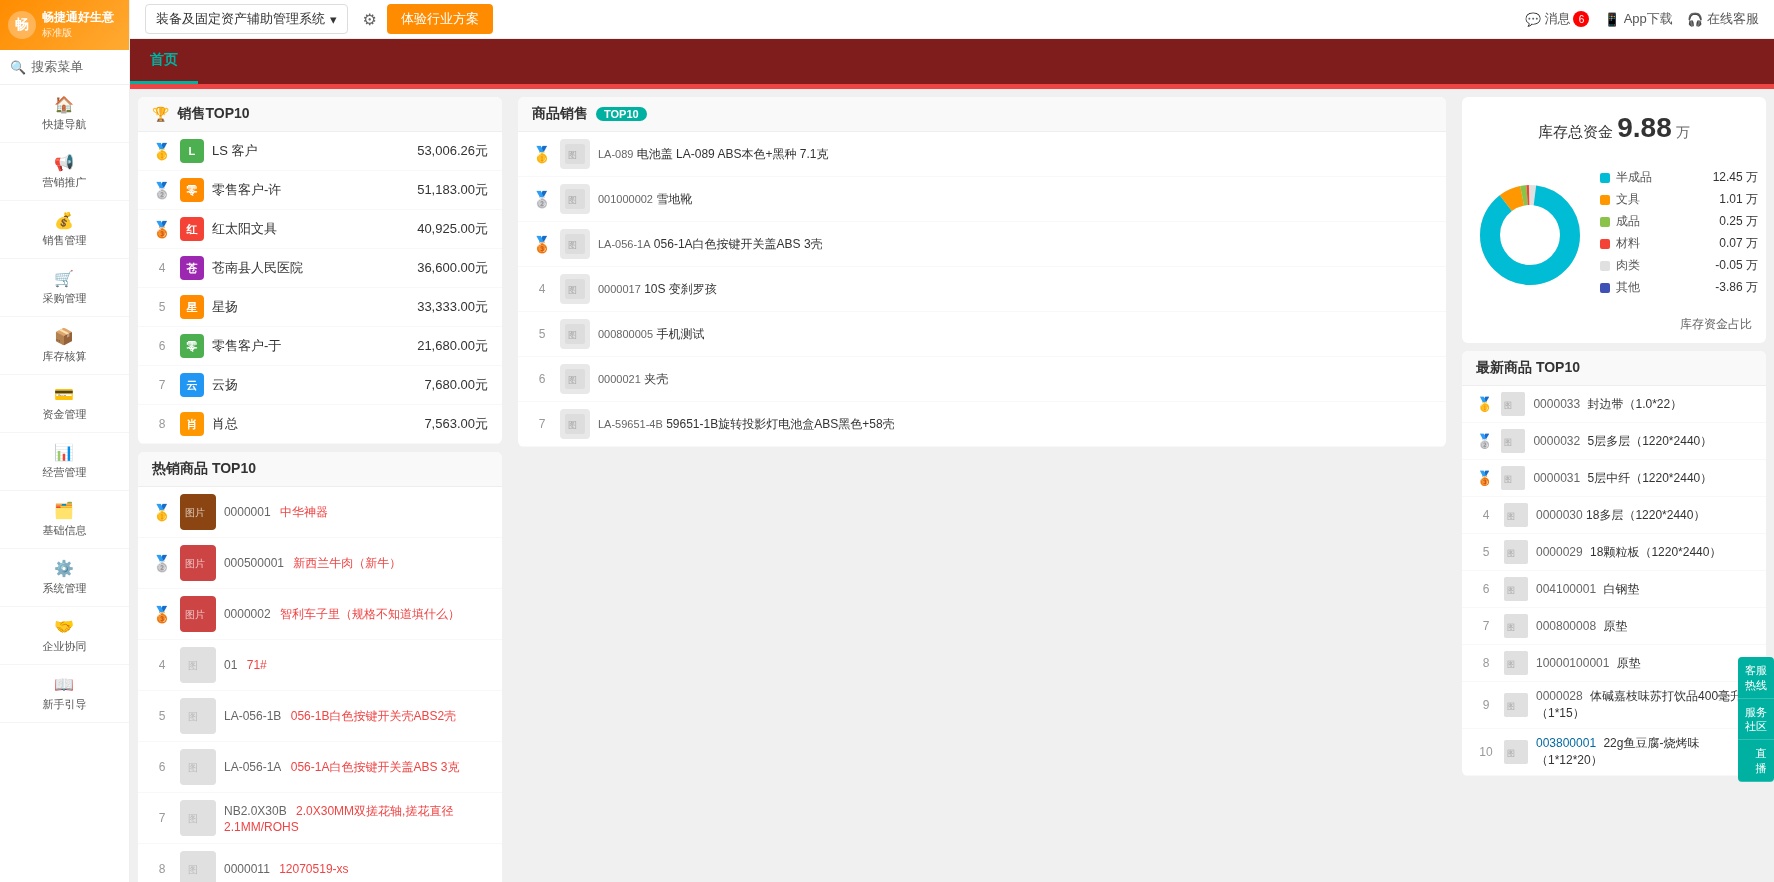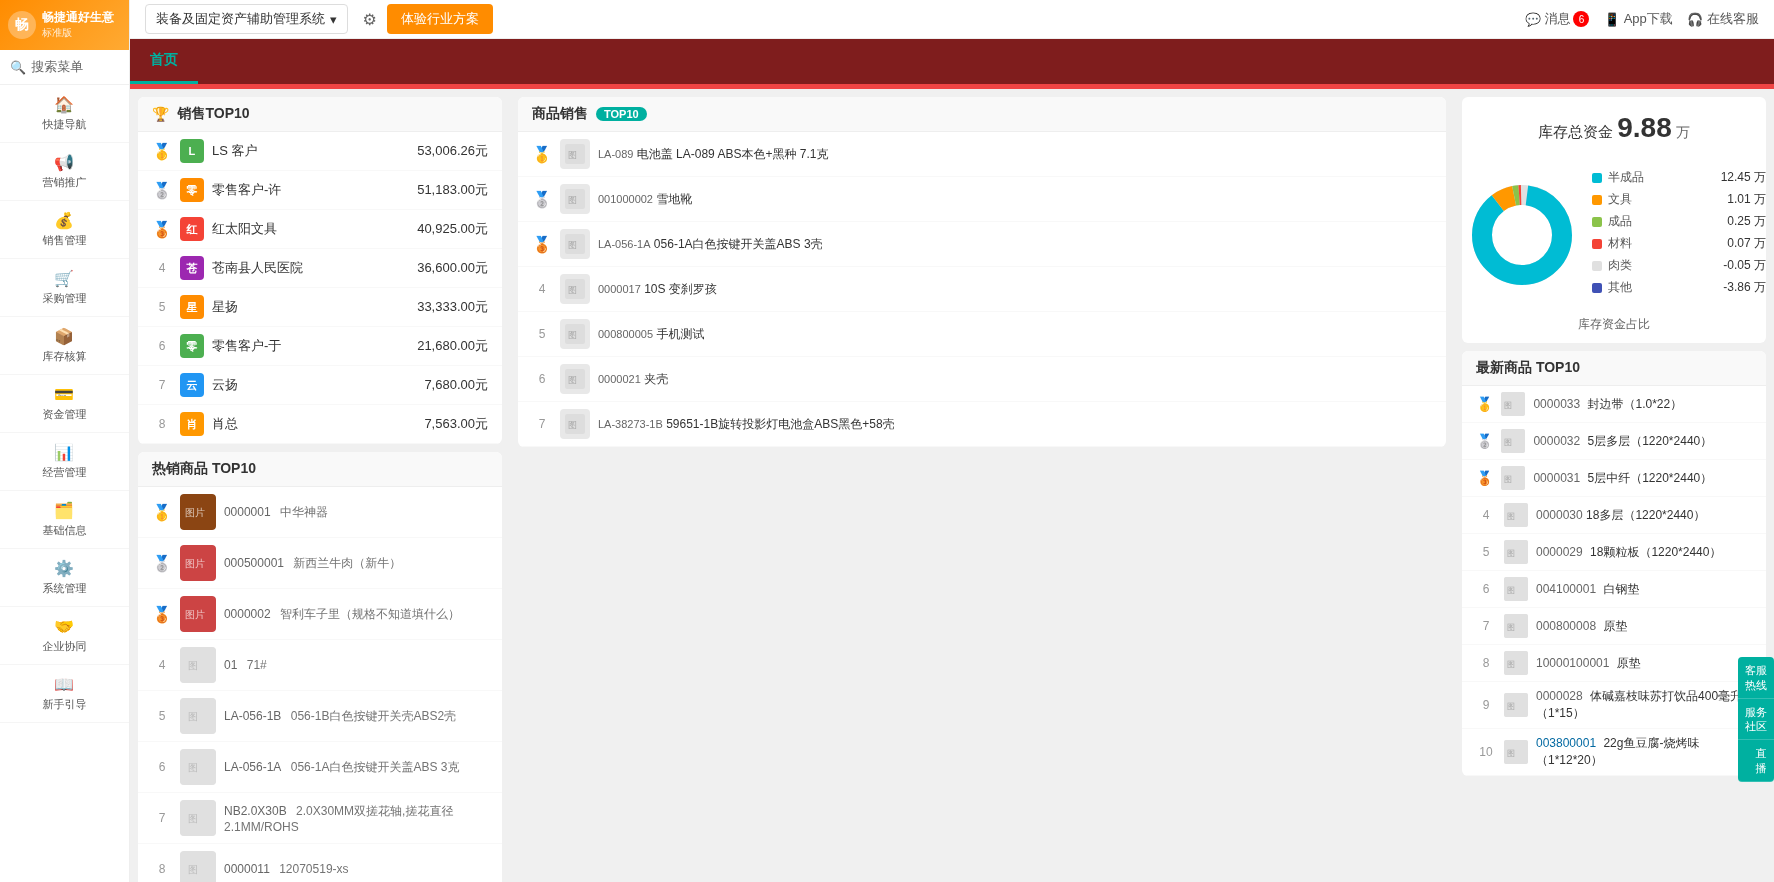--- a/index.html
+++ b/index.html
@@ -163,21 +163,21 @@
     }
     .inventory-total .amount {
       font-size: 28px;
       font-weight: bold;
       color: #333;
     }
     .inventory-total .unit { font-size: 14px; color: #666; }
 
     .chart-area {
       display: flex;
-      padding: 10px 0;
+      padding: 10px 8px;
       gap: 10px;
       align-items: center;
     }
     .donut-container {
       width: 120px; height: 120px;
       flex-shrink: 0;
       position: relative;
     }
     .legend-area { flex: 1; }
     .legend-item {
@@ -219,21 +219,21 @@
     .hot-prod-img {
       width: 36px; height: 36px;
       background: #e8e8e8;
       border-radius: 4px;
       flex-shrink: 0;
       overflow: hidden;
       display: flex; align-items: center; justify-content: center;
     }
     .hot-prod-info { flex: 1; font-size: 12px; }
     .hot-prod-code { color: #666; margin-right: 6px; }
-    .hot-prod-name { color: #737373; }
+    .hot-prod-name { color: #ef4444; }
 
     
     ::-webkit-scrollbar { width: 4px; height: 4px; }
     ::-webkit-scrollbar-track { background: #f1f1f1; }
     ::-webkit-scrollbar-thumb { background: #ccc; border-radius: 2px; }
 
     
     .float-buttons {
       position: fixed;
       right: 0;
@@ -633,21 +633,21 @@
   </div>
             <div class="prod-rank-row">
     <span class="rank-num">7</span>
     <div class="prod-img-placeholder">
       <svg width="20" height="20" viewBox="0 0 20 20">
                   <rect width="20" height="20" fill="#ddd" rx="2"></rect>
                   <text x="3" y="14" font-size="9" fill="#aaa">图</text>
                 </svg>
     </div>
     <div class="prod-info">
-      <span class="prod-code">LA-38273-1B</span>
+      <span class="prod-code">LA-59651-4B</span>
       <span class="prod-name">59651-1B旋转投影灯电池盒ABS黑色+58壳</span>
     </div>
   </div>
           </div>
       </div>
     </div>
 
     <div class="col-right">
 
       <div class="card">
@@ -698,21 +698,21 @@
     <span class="legend-label">肉类</span>
     <span class="legend-value">-0.05 万</span>
   </div>
               <div class="legend-item">
     <div class="legend-dot" style="background:#3f51b5"></div>
     <span class="legend-label">其他</span>
     <span class="legend-value">-3.86 万</span>
   </div>
             </div>
         </div>
-        <div style="padding: 5px 14px 10px; font-size:12px; color:#666; text-align:center;">库存资金占比</div>
+        <div style="padding: 5px 14px 10px; font-size:12px; color:#666; text-align:right;">库存资金占比</div>
       </div>
 
       <div class="card">
         <div class="section-title-bar">
           <span>最新商品 TOP10</span>
         </div>
         <div id="newest-products-list">
             <div class="product-list-row">
     <span style="font-size:14px;">🥇</span>
     <div class="prod-img-small">

